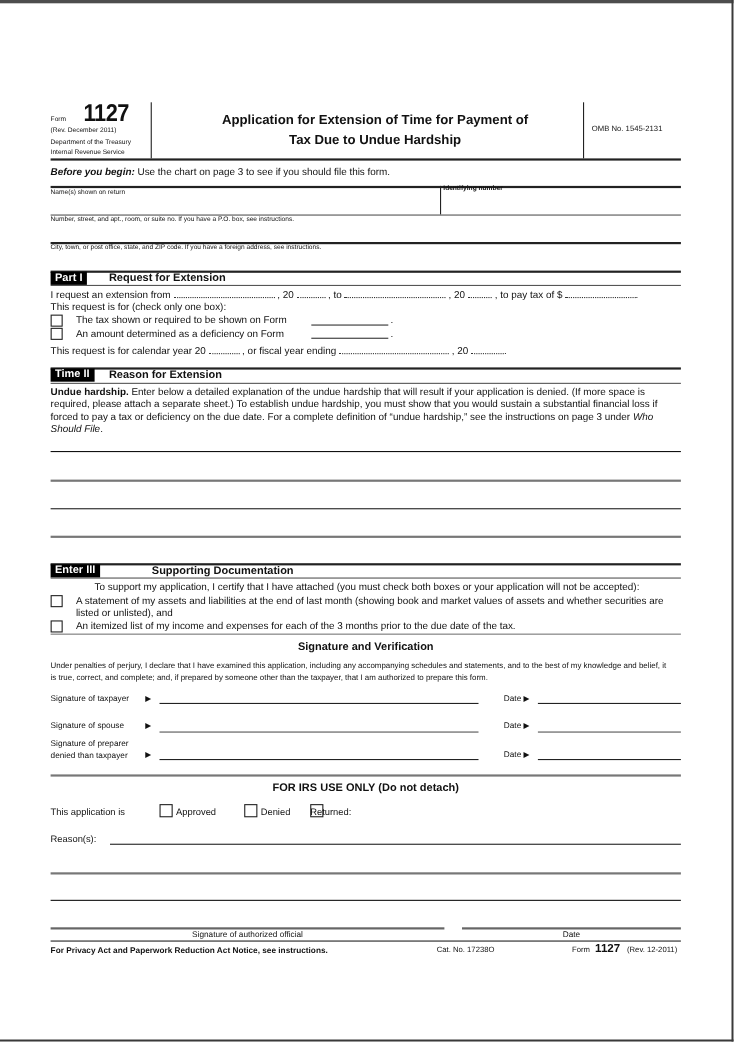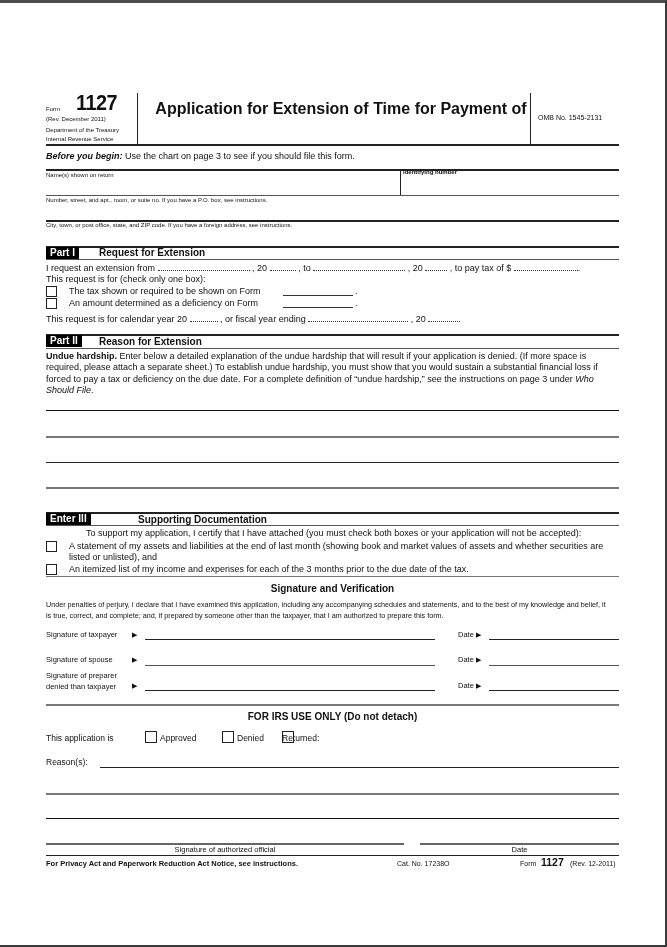--- a/index.html
+++ b/index.html
@@ -19,21 +19,21 @@
   .hr.thick { height: 2px; }
   .hr.thin { height: 1px; background: #555; }
   .hr.gray { height: 2px; background: #777; }
 
   
   .form-word { font-size: 6px; left: 0; top: 106px; }
   .form-num { font-size: 22px; font-weight: bold; left: 30px; top: 90px; letter-spacing: -0.5px; transform: scaleX(0.9); transform-origin: left; }
   .rev { font-size: 6px; left: 0; top: 116px; }
   .dept { font-size: 6px; left: 0; top: 126px; line-height: 9px; }
   .vline { position: absolute; width: 1px; background: #222; }
-  .title { left: 95px; top: 100px; width: 400px; text-align: center; font-size: 16px; font-weight: bold; line-height: 18px; }
+  .title { left: 95px; top: 100px; width: 400px; text-align: center; font-size: 12px; font-weight: bold; line-height: 18px; }
   .omb { left: 492px; top: 114px; font-size: 7px; }
   .before { left: 0; top: 151px; font-size: 9px; }
   .before b { font-style: italic; }
 
   .label-small { font-size: 6px; }
   .part-tag { position: absolute; background: #000; color: #fff; font-weight: bold; font-size: 10px; padding: 0 4px; height: 12px; line-height: 12px; }
   .part-title { position: absolute; font-weight: bold; font-size: 10px; text-align: right; }
   .txt9 { font-size: 9px; white-space: nowrap; }
   .dots { display: inline-block; border-bottom: 1px dotted #333; height: 8px; vertical-align: baseline; }
   .uline { display: inline-block; border-bottom: 1px solid #333; height: 8px; vertical-align: baseline; }
@@ -55,20 +55,21 @@
   <span class="abs form-word">Form</span>
   <span class="abs form-num">1127</span>
   <span class="abs rev">(Rev. December 2011)</span>
   <div class="abs dept">
     <div>Department of the Treasury</div>
     <div>Internal Revenue Service</div>
   </div>
   <div class="vline" style="left:91px; top:93px; height:51px;"></div>
   <div class="abs title">
     <div>Application for Extension of Time for Payment of</div>
+    <div>Tax Due to Undue Hardship</div>
   </div>
   <div class="vline" style="left:484px; top:93px; height:51px;"></div>
   <span class="abs omb">OMB No. 1545-2131</span>
   <div class="hr thick" style="top:144px;"></div>
 
   <div class="abs before">
     <b>Before you begin:</b><span> Use the chart on page 3 to see if you should file this form.</span>
   </div>
 
   <div class="hr thick" style="top:169px;"></div>
@@ -120,21 +121,21 @@
   <div class="abs txt9" style="left:0; top:313px;">
     <span>This request is for calendar year 20</span>
     <span class="dots" style="width:28px;"></span>
     <span>, or fiscal year ending</span>
     <span class="dots" style="width:100px;"></span>
     <span>, 20</span>
     <span class="dots" style="width:30px;"></span><span>.</span>
   </div>
 
   <div class="hr thick" style="top:334px;"></div>
-  <span class="part-tag" style="left:0; top:335px;">Part II</span>
+  <span class="part-tag" style="left:0; top:335px;">Time II</span>
   <span class="part-title" style="left:53px; top:336px;">Reason for Extension</span>
   <div class="hr thin" style="top:348px;"></div>
   <div class="abs para" style="left:0; top:351px; width:573px;">
     <b>Undue hardship.</b><span> Enter below a detailed explanation of the undue hardship that will result if your application is denied. (If more space is required, please attach a separate sheet.) To establish undue hardship, you must show that you would sustain a substantial financial loss if forced to pay a tax or deficiency on the due date. For a complete definition of “undue hardship,” see the instructions on page 3 under </span><i>Who Should File</i><span>.</span>
   </div>
   <div class="hr thick" style="top:410px; height:1px; background:#111;"></div>
   <div class="hr gray" style="top:436px;"></div>
   <div class="hr thick" style="top:462px; height:1px; background:#222;"></div>
   <div class="hr gray" style="top:487px;"></div>
 

